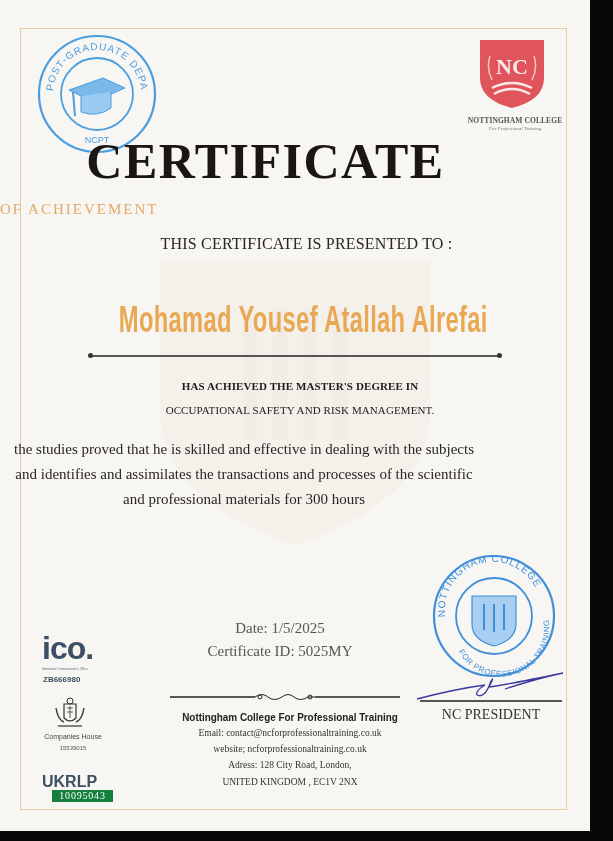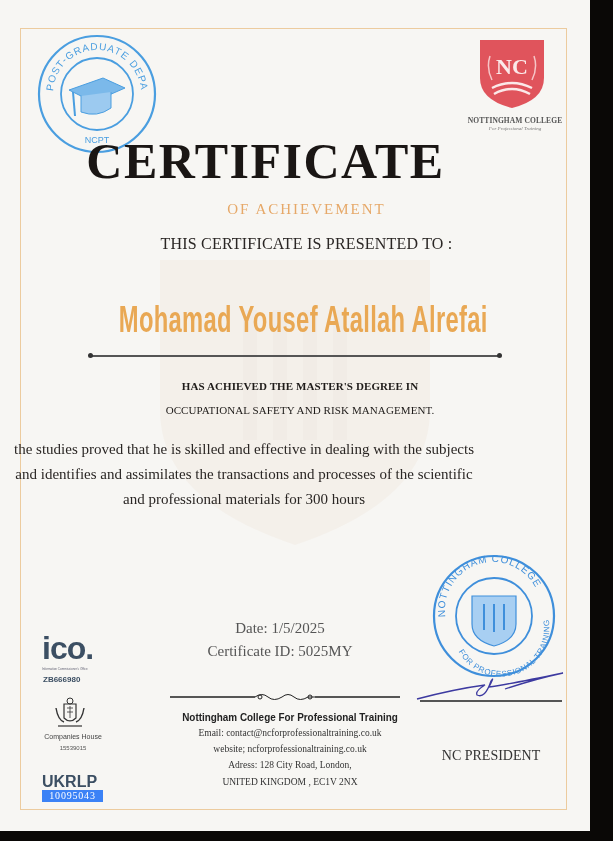--- a/index.html
+++ b/index.html
@@ -33,21 +33,21 @@
   .logo-sub {
     position: absolute; left: 460px; top: 126px; width: 110px; text-align: center;
     font-size: 5px; color: #777; font-style: italic;
   }
 
   .cert-title {
     position: absolute; left: 4px; width: 523px; top: 132px; text-align: center;
     font-size: 50px; font-weight: bold; color: #1a1614; letter-spacing: 1.5px;
   }
   .cert-sub {
-    position: absolute; left: 0; width: 613px; top: 201px; text-align: center;
+    position: absolute; left: 0; width: 613px; top: 201px; text-align: left;
     font-size: 15px; color: #e6a868; letter-spacing: 2px;
   }
   .presented {
     position: absolute; left: 0; width: 613px; top: 235px; text-align: center;
     font-size: 16px; color: #2a2624; letter-spacing: 0.2px;
   }
 
   .recipient {
     position: absolute; left: 0; width: 613px; top: 299px; text-align: center;
     font-family: "Liberation Sans Narrow", "Liberation Sans", sans-serif;
@@ -102,22 +102,22 @@
   }
   .ch-num {
     position: absolute; left: 38px; top: 745px; width: 70px; text-align: center;
     font-family: "Liberation Sans", sans-serif; font-size: 6px; color: #555;
   }
   .ukrlp {
     position: absolute; left: 42px; top: 773px;
     font-family: "Liberation Sans", sans-serif; font-size: 16px; font-weight: bold; color: #3c4f63;
   }
   .ukrlp-num {
-    position: absolute; left: 42px; top: 790px; width: 61px; height: 12px;
-    background: #3b82f6; color: #fff; text-align: center;
+    position: absolute; left: 52px; top: 790px; width: 61px; height: 12px;
+    background: #15803d; color: #fff; text-align: center;
     font-size: 10px; line-height: 12px; letter-spacing: 0.8px;
   }
 
   
   .flourish { position: absolute; left: 170px; top: 691px; width: 230px; height: 12px; }
   .college-name {
     position: absolute; left: 160px; width: 260px; top: 711px; text-align: center;
     font-family: "Liberation Sans", sans-serif; font-weight: bold; font-size: 11px; color: #222;
     transform: scaleX(0.9); transform-origin: 130px 0;
   }
@@ -125,21 +125,21 @@
     position: absolute; left: 160px; width: 260px; text-align: center;
     font-size: 9.5px; color: #333;
   }
 
   
   .stamp-nc { position: absolute; left: 428px; top: 550px; width: 130px; height: 130px; }
   .signature { position: absolute; left: 415px; top: 655px; width: 150px; height: 50px; }
   .sig-line { position: absolute; left: 420px; top: 700px; width: 142px; height: 1.5px; background: #555; }
   .president {
     position: absolute; left: 420px; width: 142px; top: 707px; text-align: center;
-    font-size: 14px; color: #333; margin-top: 41px;
+    font-size: 14px; color: #333;
   }
 </style>
 </head>
 <body>
 
 <div class="paper">
   <div class="frame"></div>
 
   <svg class="watermark" viewBox="0 0 310 300">
     <path d="M20 10 L290 10 L290 160 Q290 250 155 295 Q20 250 20 160 Z" fill="#efe6dc"></path>

